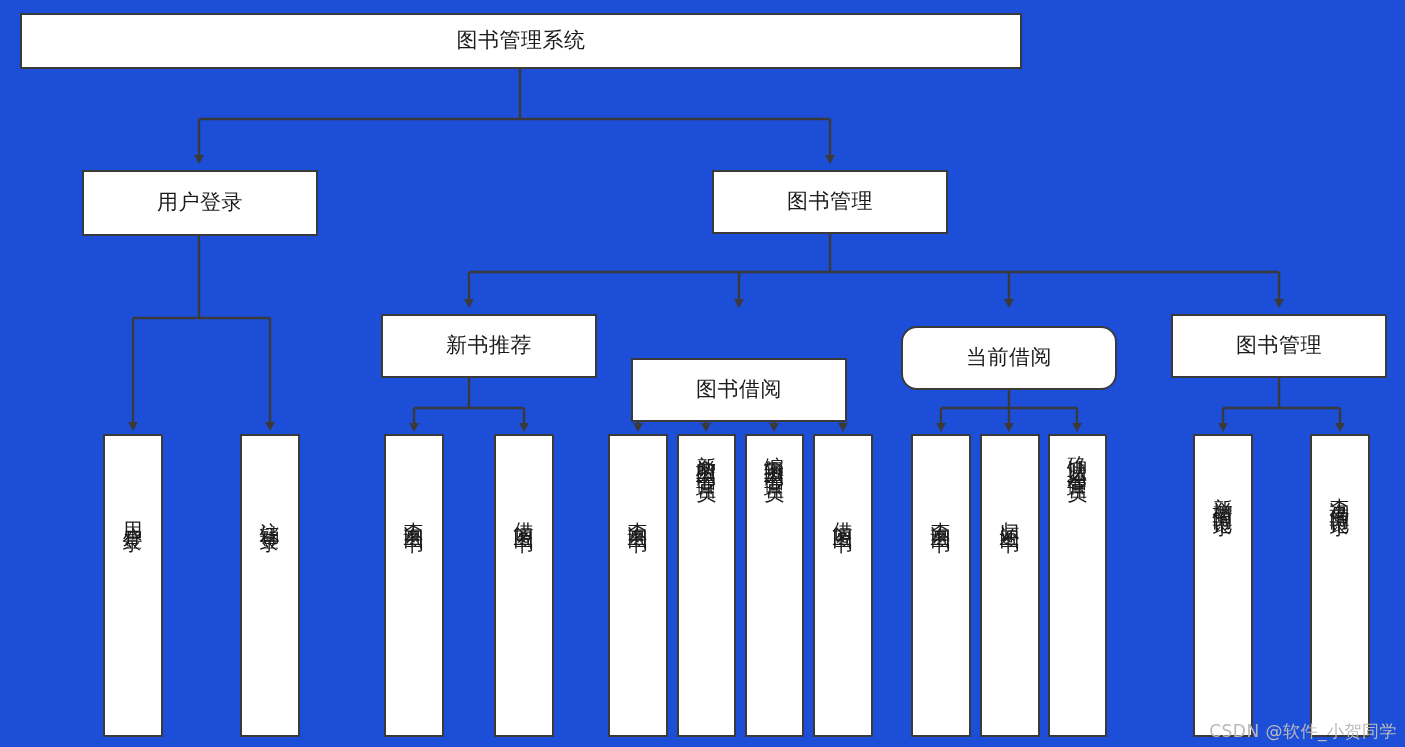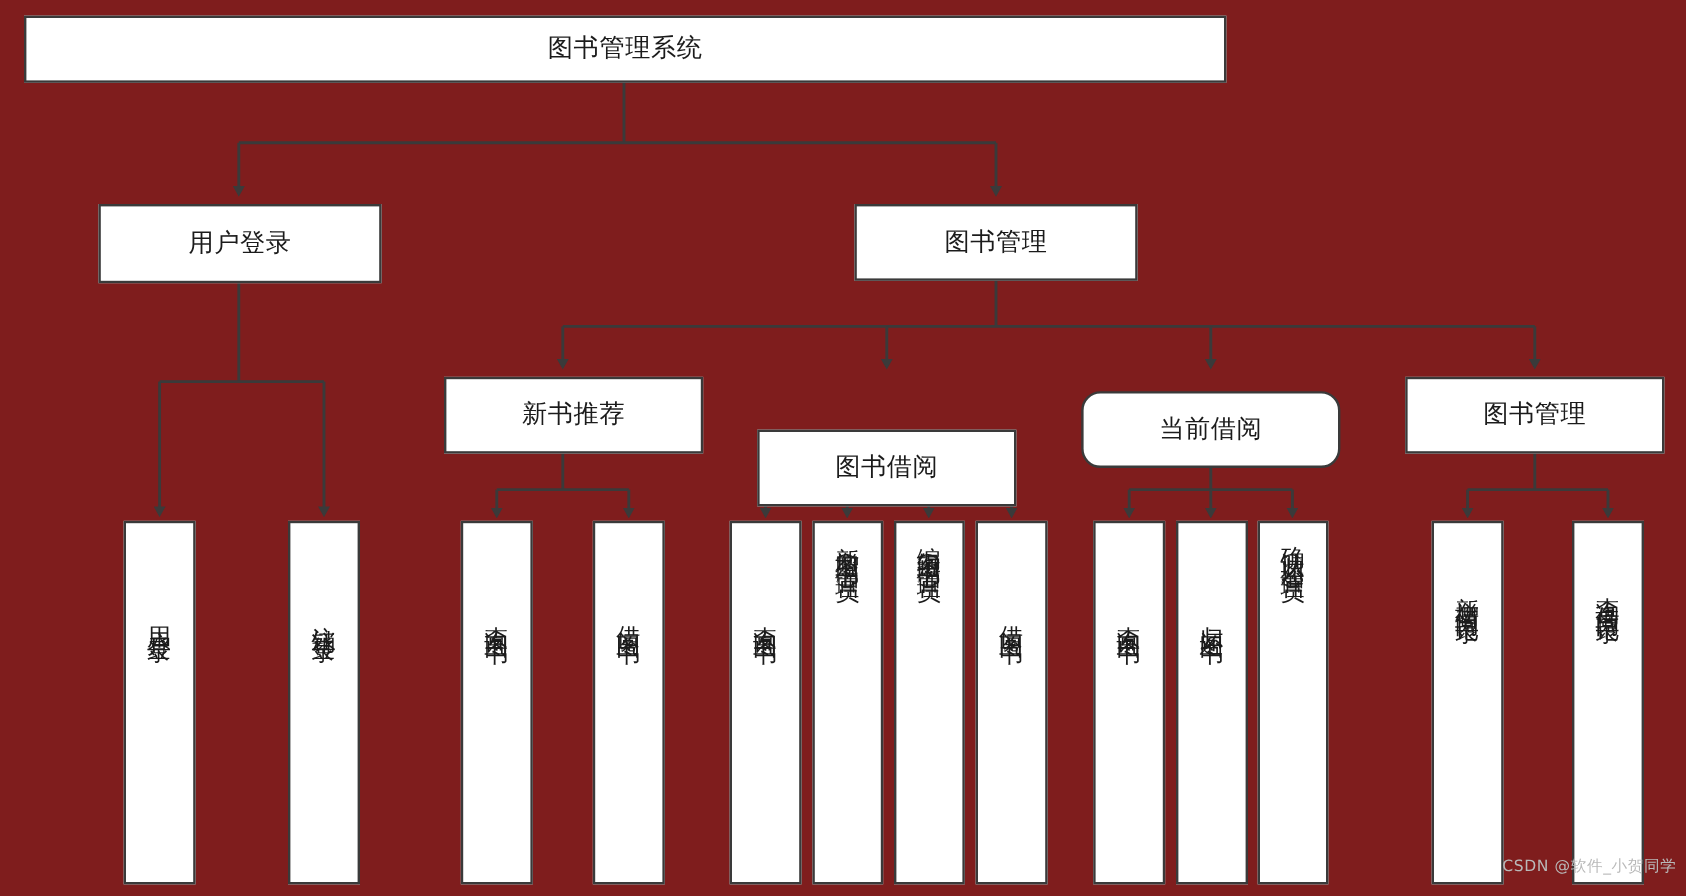--- a/index.html
+++ b/index.html
@@ -10,21 +10,21 @@
   body {
     width: 1405px;
     height: 747px;
     font-family: "DejaVu Sans", "Liberation Sans", sans-serif;
     overflow: hidden;
   }
   #diagram-root {
     position: relative;
     width: 1405px;
     height: 747px;
-    background: #7f1d1d;
+    background: #1d4ed8;
   }
   svg.edges {
     position: absolute;
     left: 0;
     top: 0;
     width: 1405px;
     height: 747px;
     pointer-events: none;
   }
   .node {
@@ -60,22 +60,22 @@
   }
   .node.vertical.mid .label {
     margin-top: 70px;
   }
   .node.vertical.mid2 .label {
     margin-top: 46px;
   }
   .watermark {
     position: absolute;
     right: 8px;
-    bottom: 16px;
-    font-size: 13px;
+    bottom: 4px;
+    font-size: 17px;
     color: #b9b9b9;
     letter-spacing: 0.5px;
     user-select: none;
   }
 </style>
 </head>
 <body>
 
 <div id="diagram-root">
 
@@ -133,21 +133,21 @@
     <span class="label">图书管理系统</span>
   </div>
 
   <div class="node" style="left:82px; top:170px; width:236px; height:66px;">
     <span class="label">用户登录</span>
   </div>
   <div class="node" style="left:712px; top:170px; width:236px; height:64px;text-align:right;">
     <span class="label">图书管理</span>
   </div>
 
-  <div class="node" style="left:370px; top:314px; width:216px; height:64px;justify-content:center;">
+  <div class="node" style="left:381px; top:314px; width:216px; height:64px;justify-content:center;">
     <span class="label">新书推荐</span>
   </div>
   <div class="node" style="left:631px; top:314px; width:216px; height:64px;margin-top:44px;">
     <span class="label">图书借阅</span>
   </div>
   <div class="node" style="left:901px; top:326px; width:216px; height:64px;border-radius:16px;">
     <span class="label">当前借阅</span>
   </div>
   <div class="node" style="left:1171px; top:314px; width:216px; height:64px;">
     <span class="label">图书管理</span>

